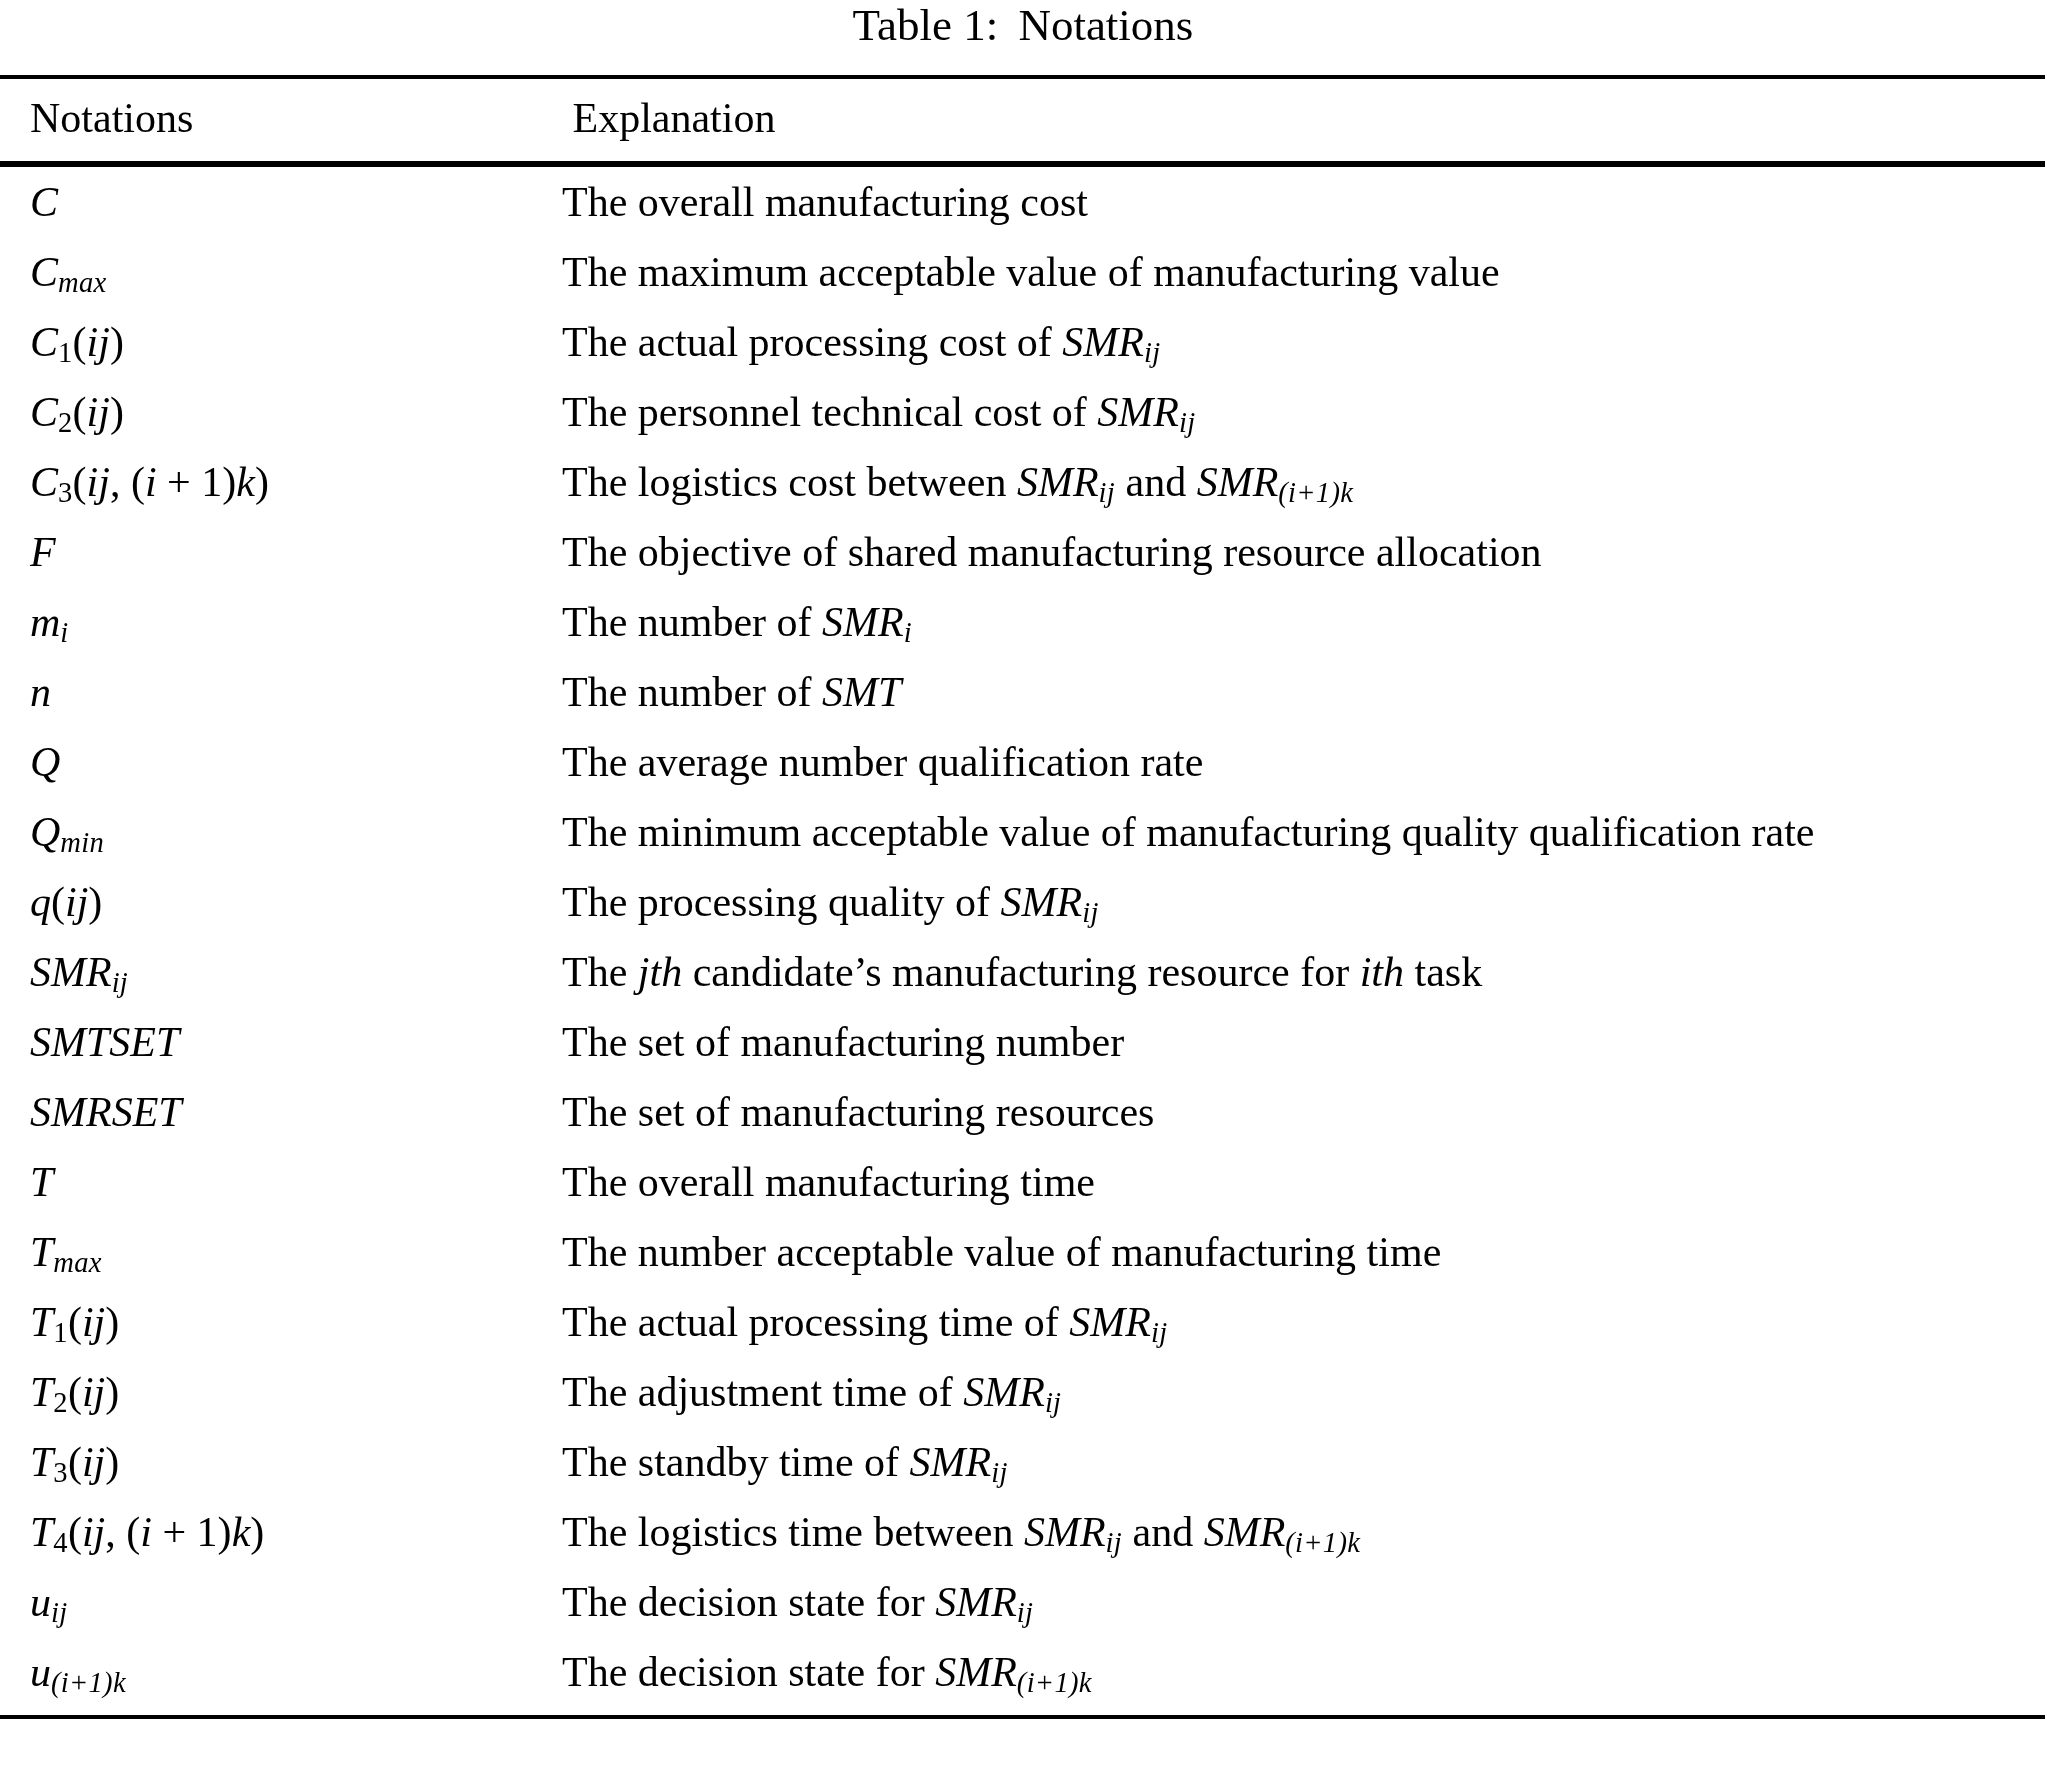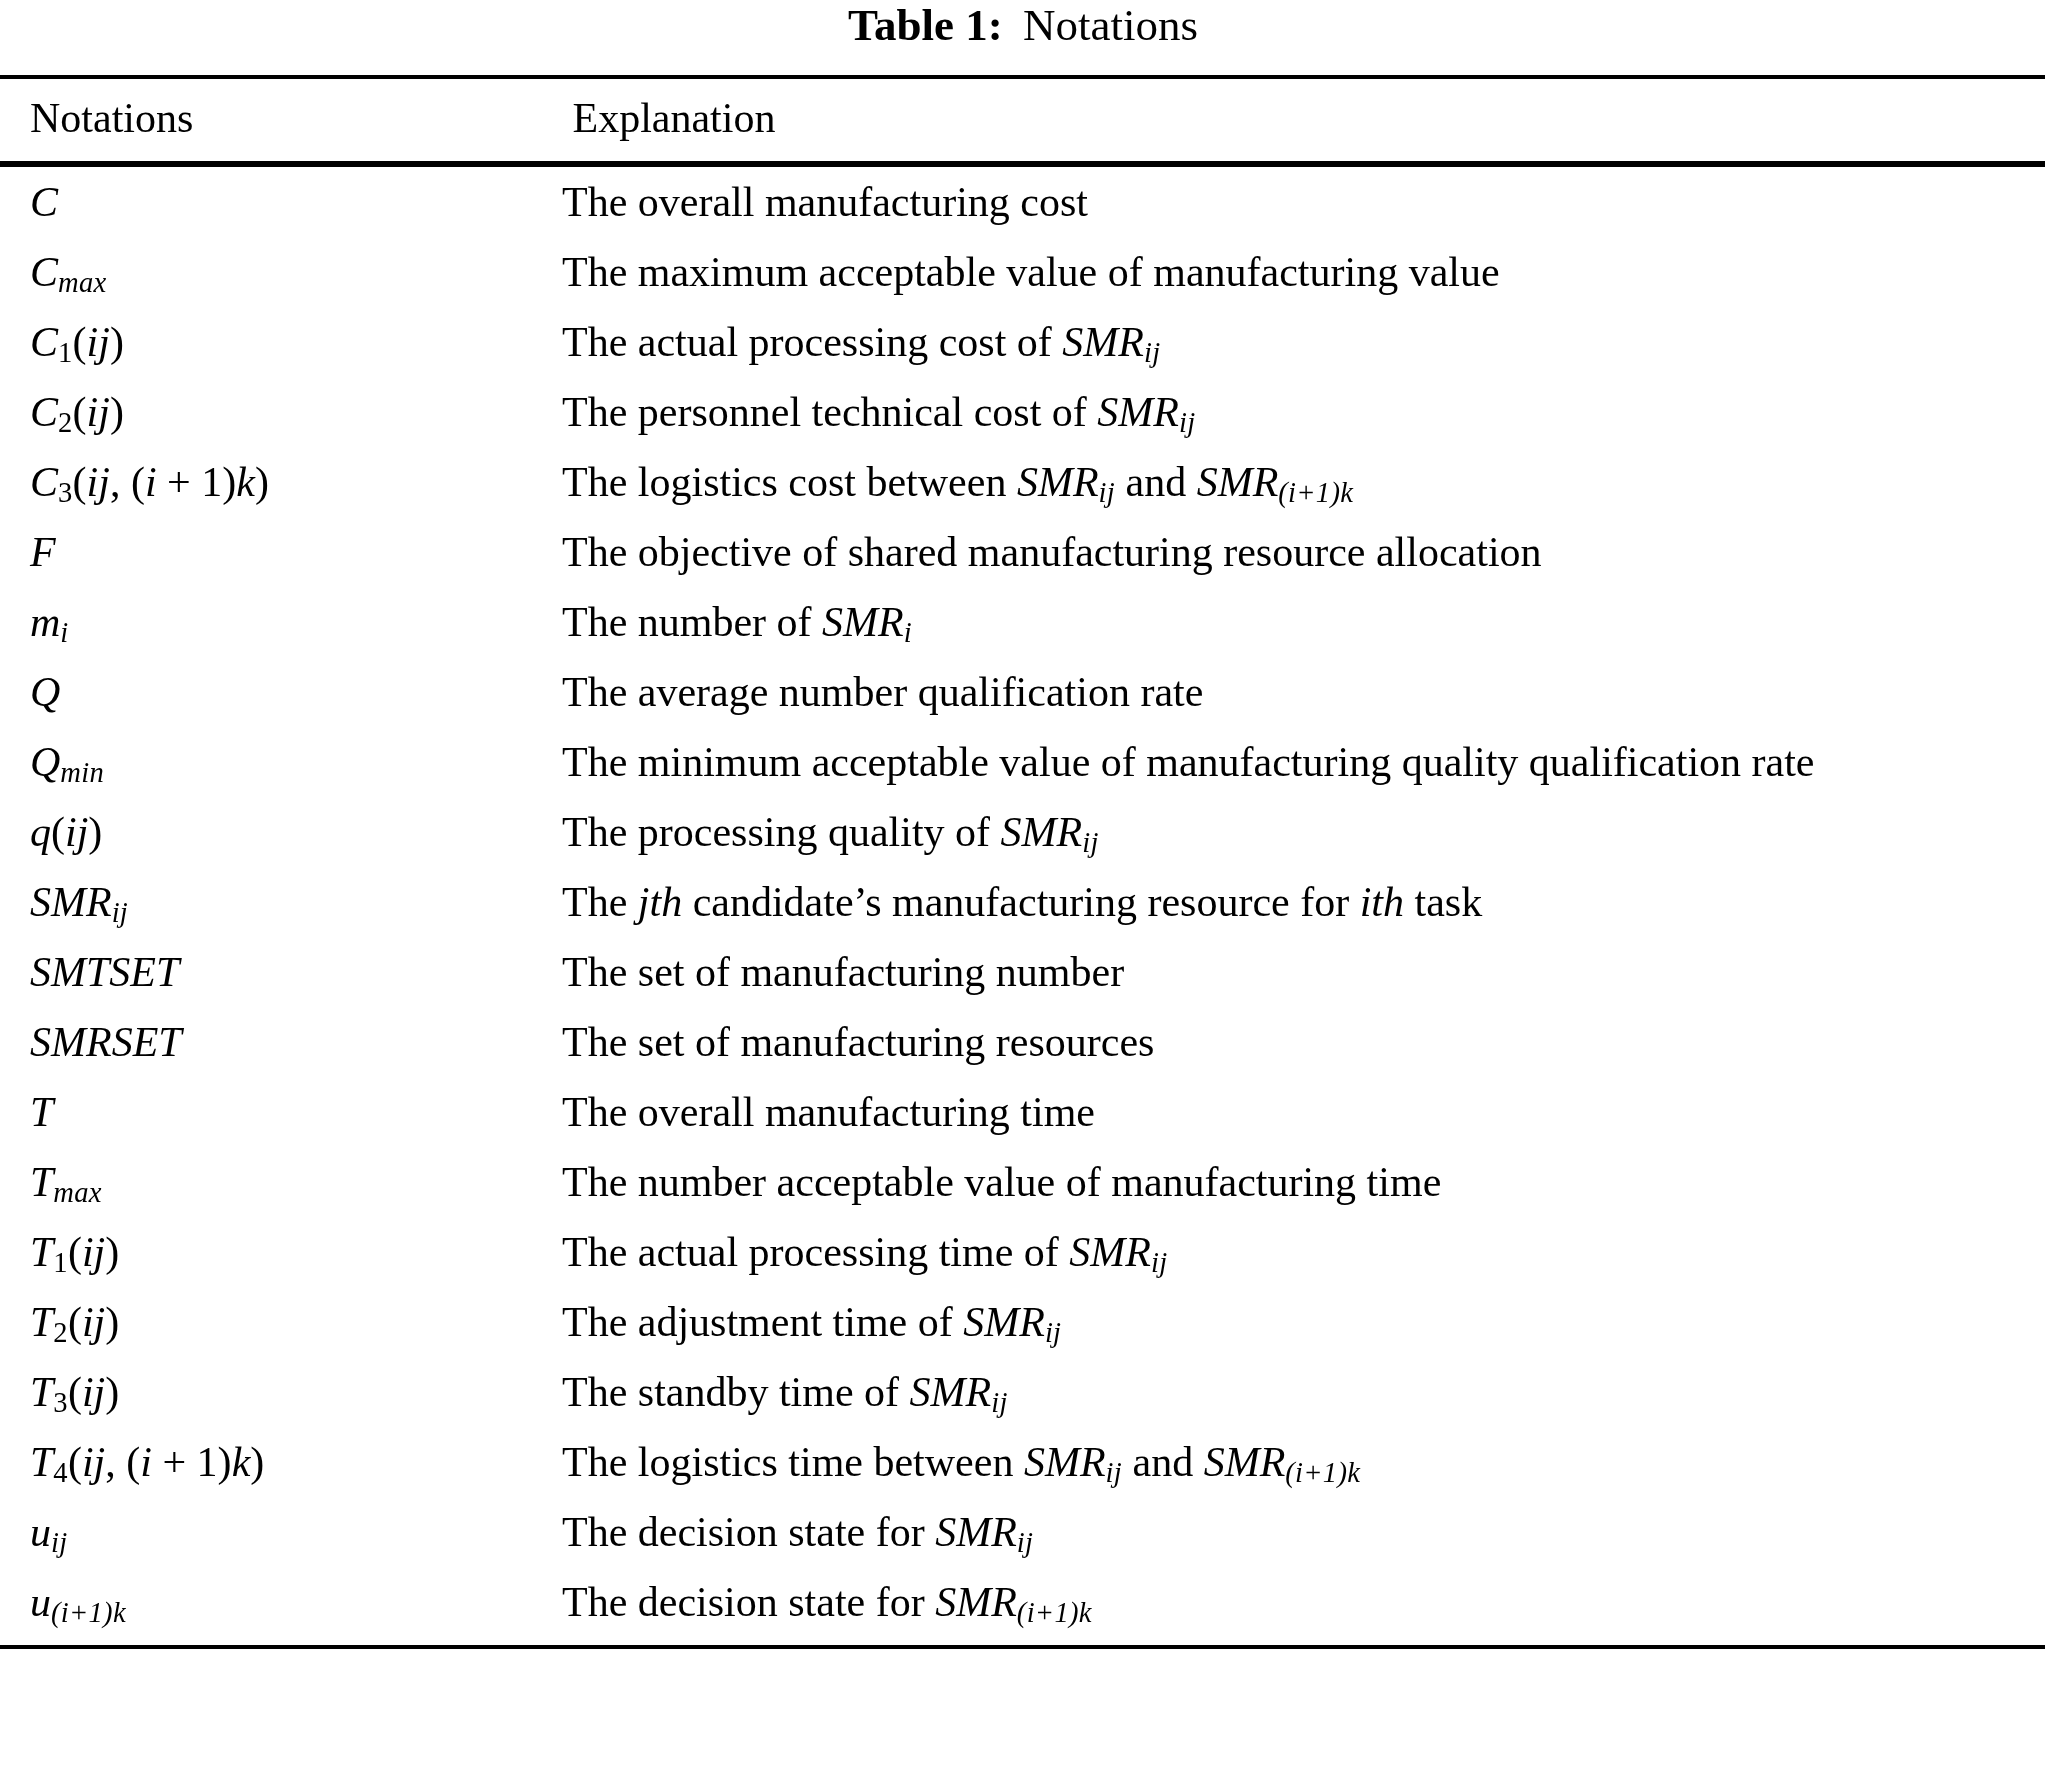--- a/index.html
+++ b/index.html
@@ -23,21 +23,21 @@
   }
   .caption {
     height: 72px;
     line-height: 1.0;
     padding-top: 3.1px;
     text-align: center;
     font-size: 45px;
     white-space: nowrap;
   }
   .caption .cap-bold {
-    font-weight: bold;
+    font-weight: normal;
   }
   .caption .cap-rest {
     margin-left: 0.45em;
   }
   .rule {
     width: 2046px;
     background: #000000;
   }
   .rule-top { height: 4.2px; }
   .rule-mid { height: 5.7px; }
@@ -90,20 +90,21 @@
   <div class="rule rule-mid"></div>
 
   <div>
       <div class="row"><div class="cell ncell"><span class="it">C</span></div><div class="cell ecell"><span>The overall manufacturing cost</span></div></div>
       <div class="row"><div class="cell ncell"><span class="it">C</span><span class="it sb">max</span></div><div class="cell ecell"><span>The maximum acceptable value of manufacturing value</span></div></div>
       <div class="row"><div class="cell ncell"><span class="it">C</span><span class="sb">1</span><span>(</span><span class="it">ij</span><span>)</span></div><div class="cell ecell"><span>The actual processing cost of </span><span class="it">SMR</span><span class="it sb">ij</span></div></div>
       <div class="row"><div class="cell ncell"><span class="it">C</span><span class="sb">2</span><span>(</span><span class="it">ij</span><span>)</span></div><div class="cell ecell"><span>The personnel technical cost of </span><span class="it">SMR</span><span class="it sb">ij</span></div></div>
       <div class="row"><div class="cell ncell"><span class="it">C</span><span class="sb">3</span><span>(</span><span class="it">ij</span><span>, (</span><span class="it">i</span><span> + 1)</span><span class="it">k</span><span>)</span></div><div class="cell ecell"><span>The logistics cost between </span><span class="it">SMR</span><span class="it sb">ij</span><span> and </span><span class="it">SMR</span><span class="it sb">(i+1)k</span></div></div>
       <div class="row"><div class="cell ncell"><span class="it">F</span></div><div class="cell ecell"><span>The objective of shared manufacturing resource allocation</span></div></div>
       <div class="row"><div class="cell ncell"><span class="it">m</span><span class="it sb">i</span></div><div class="cell ecell"><span>The number of </span><span class="it">SMR</span><span class="it sb">i</span></div></div>
+      <div class="row"><div class="cell ncell"><span class="it">n</span></div><div class="cell ecell"><span>The number of </span><span class="it">SMT</span></div></div>
       <div class="row"><div class="cell ncell"><span class="it">Q</span></div><div class="cell ecell"><span>The average number qualification rate</span></div></div>
       <div class="row"><div class="cell ncell"><span class="it">Q</span><span class="it sb">min</span></div><div class="cell ecell"><span>The minimum acceptable value of manufacturing quality qualification rate</span></div></div>
       <div class="row"><div class="cell ncell"><span class="it">q</span><span>(</span><span class="it">ij</span><span>)</span></div><div class="cell ecell"><span>The processing quality of </span><span class="it">SMR</span><span class="it sb">ij</span></div></div>
       <div class="row"><div class="cell ncell"><span class="it">SMR</span><span class="it sb">ij</span></div><div class="cell ecell"><span>The </span><span class="it">jth</span><span> candidate’s manufacturing resource for </span><span class="it">ith</span><span> task</span></div></div>
       <div class="row"><div class="cell ncell"><span class="it">SMTSET</span></div><div class="cell ecell"><span>The set of manufacturing number</span></div></div>
       <div class="row"><div class="cell ncell"><span class="it">SMRSET</span></div><div class="cell ecell"><span>The set of manufacturing resources</span></div></div>
       <div class="row"><div class="cell ncell"><span class="it">T</span></div><div class="cell ecell"><span>The overall manufacturing time</span></div></div>
       <div class="row"><div class="cell ncell"><span class="it">T</span><span class="it sb">max</span></div><div class="cell ecell"><span>The number acceptable value of manufacturing time</span></div></div>
       <div class="row"><div class="cell ncell"><span class="it">T</span><span class="sb">1</span><span>(</span><span class="it">ij</span><span>)</span></div><div class="cell ecell"><span>The actual processing time of </span><span class="it">SMR</span><span class="it sb">ij</span></div></div>
       <div class="row"><div class="cell ncell"><span class="it">T</span><span class="sb">2</span><span>(</span><span class="it">ij</span><span>)</span></div><div class="cell ecell"><span>The adjustment time of </span><span class="it">SMR</span><span class="it sb">ij</span></div></div>

